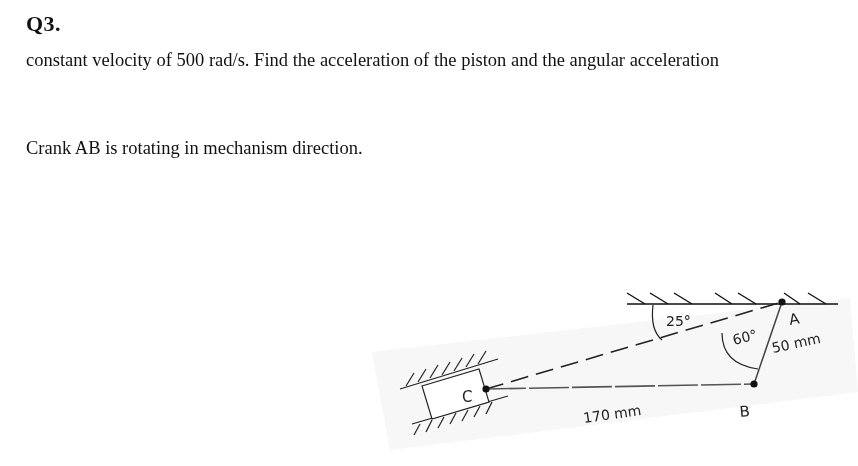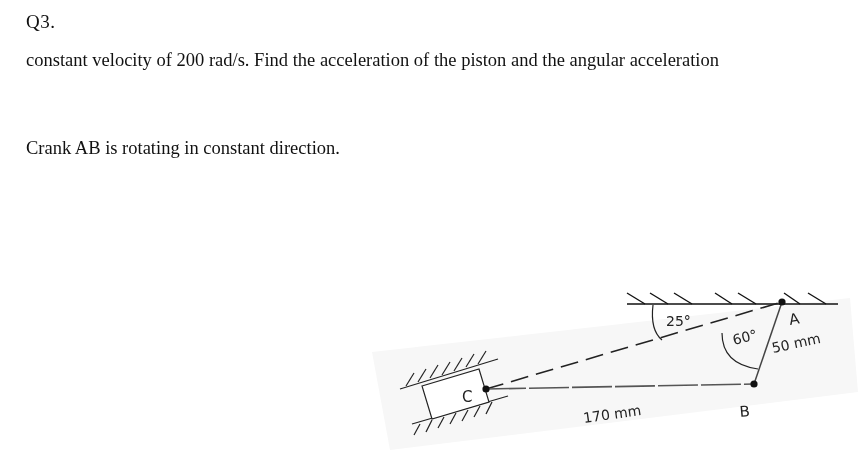--- a/index.html
+++ b/index.html
@@ -1,30 +1,30 @@
 <!DOCTYPE html>
 <html><head>
   <meta charset="utf-8">
   <style>
     html, body { margin:0; padding:0; background:#ffffff; }
     body { width:858px; height:466px; position:relative; overflow:hidden; font-family:"Liberation Serif", serif; color:#111; }
-    .qnum { position:absolute; left:26px; top:11px; font-size:19px; font-weight:normal; letter-spacing:0.5px; }
+    .qnum { position:absolute; left:26px; top:11px; font-size:22px; font-weight:bold; letter-spacing:0.5px; }
     .para { position:absolute; left:26px; top:49px; width:800px; font-size:18.5px; line-height:22.5px; }
     .para2 { position:absolute; left:26px; top:137px; font-size:18.5px; line-height:22px; }
     .diagram { position:absolute; left:0; top:0; width:858px; height:466px; }
     .diagram text { font-family:"DejaVu Sans", sans-serif; fill:#222; }
   </style>
 </head>
 <body>
 
 <div class="qnum">Q3.</div>
 <div class="para">
-  <div>constant velocity of 200 rad/s. Find the acceleration of the piston and the angular acceleration</div>
+  <div>constant velocity of 500 rad/s. Find the acceleration of the piston and the angular acceleration</div>
 </div>
-<div class="para2">Crank AB is rotating in constant direction.</div>
+<div class="para2">Crank AB is rotating in mechanism direction.</div>
 
 <svg class="diagram" viewBox="0 0 858 466" xmlns="http://www.w3.org/2000/svg">
 
   <polygon points="372,352 850,298 858,392 390,450" fill="#f7f7f7"></polygon>
 
   <g stroke="#111" stroke-width="1.4">
     <line x1="627" y1="304" x2="838" y2="304"></line>
     <line x1="627" y1="293" x2="645" y2="304"></line>
     <line x1="650" y1="293" x2="668" y2="304"></line>
     <line x1="674" y1="293" x2="692" y2="304"></line>

